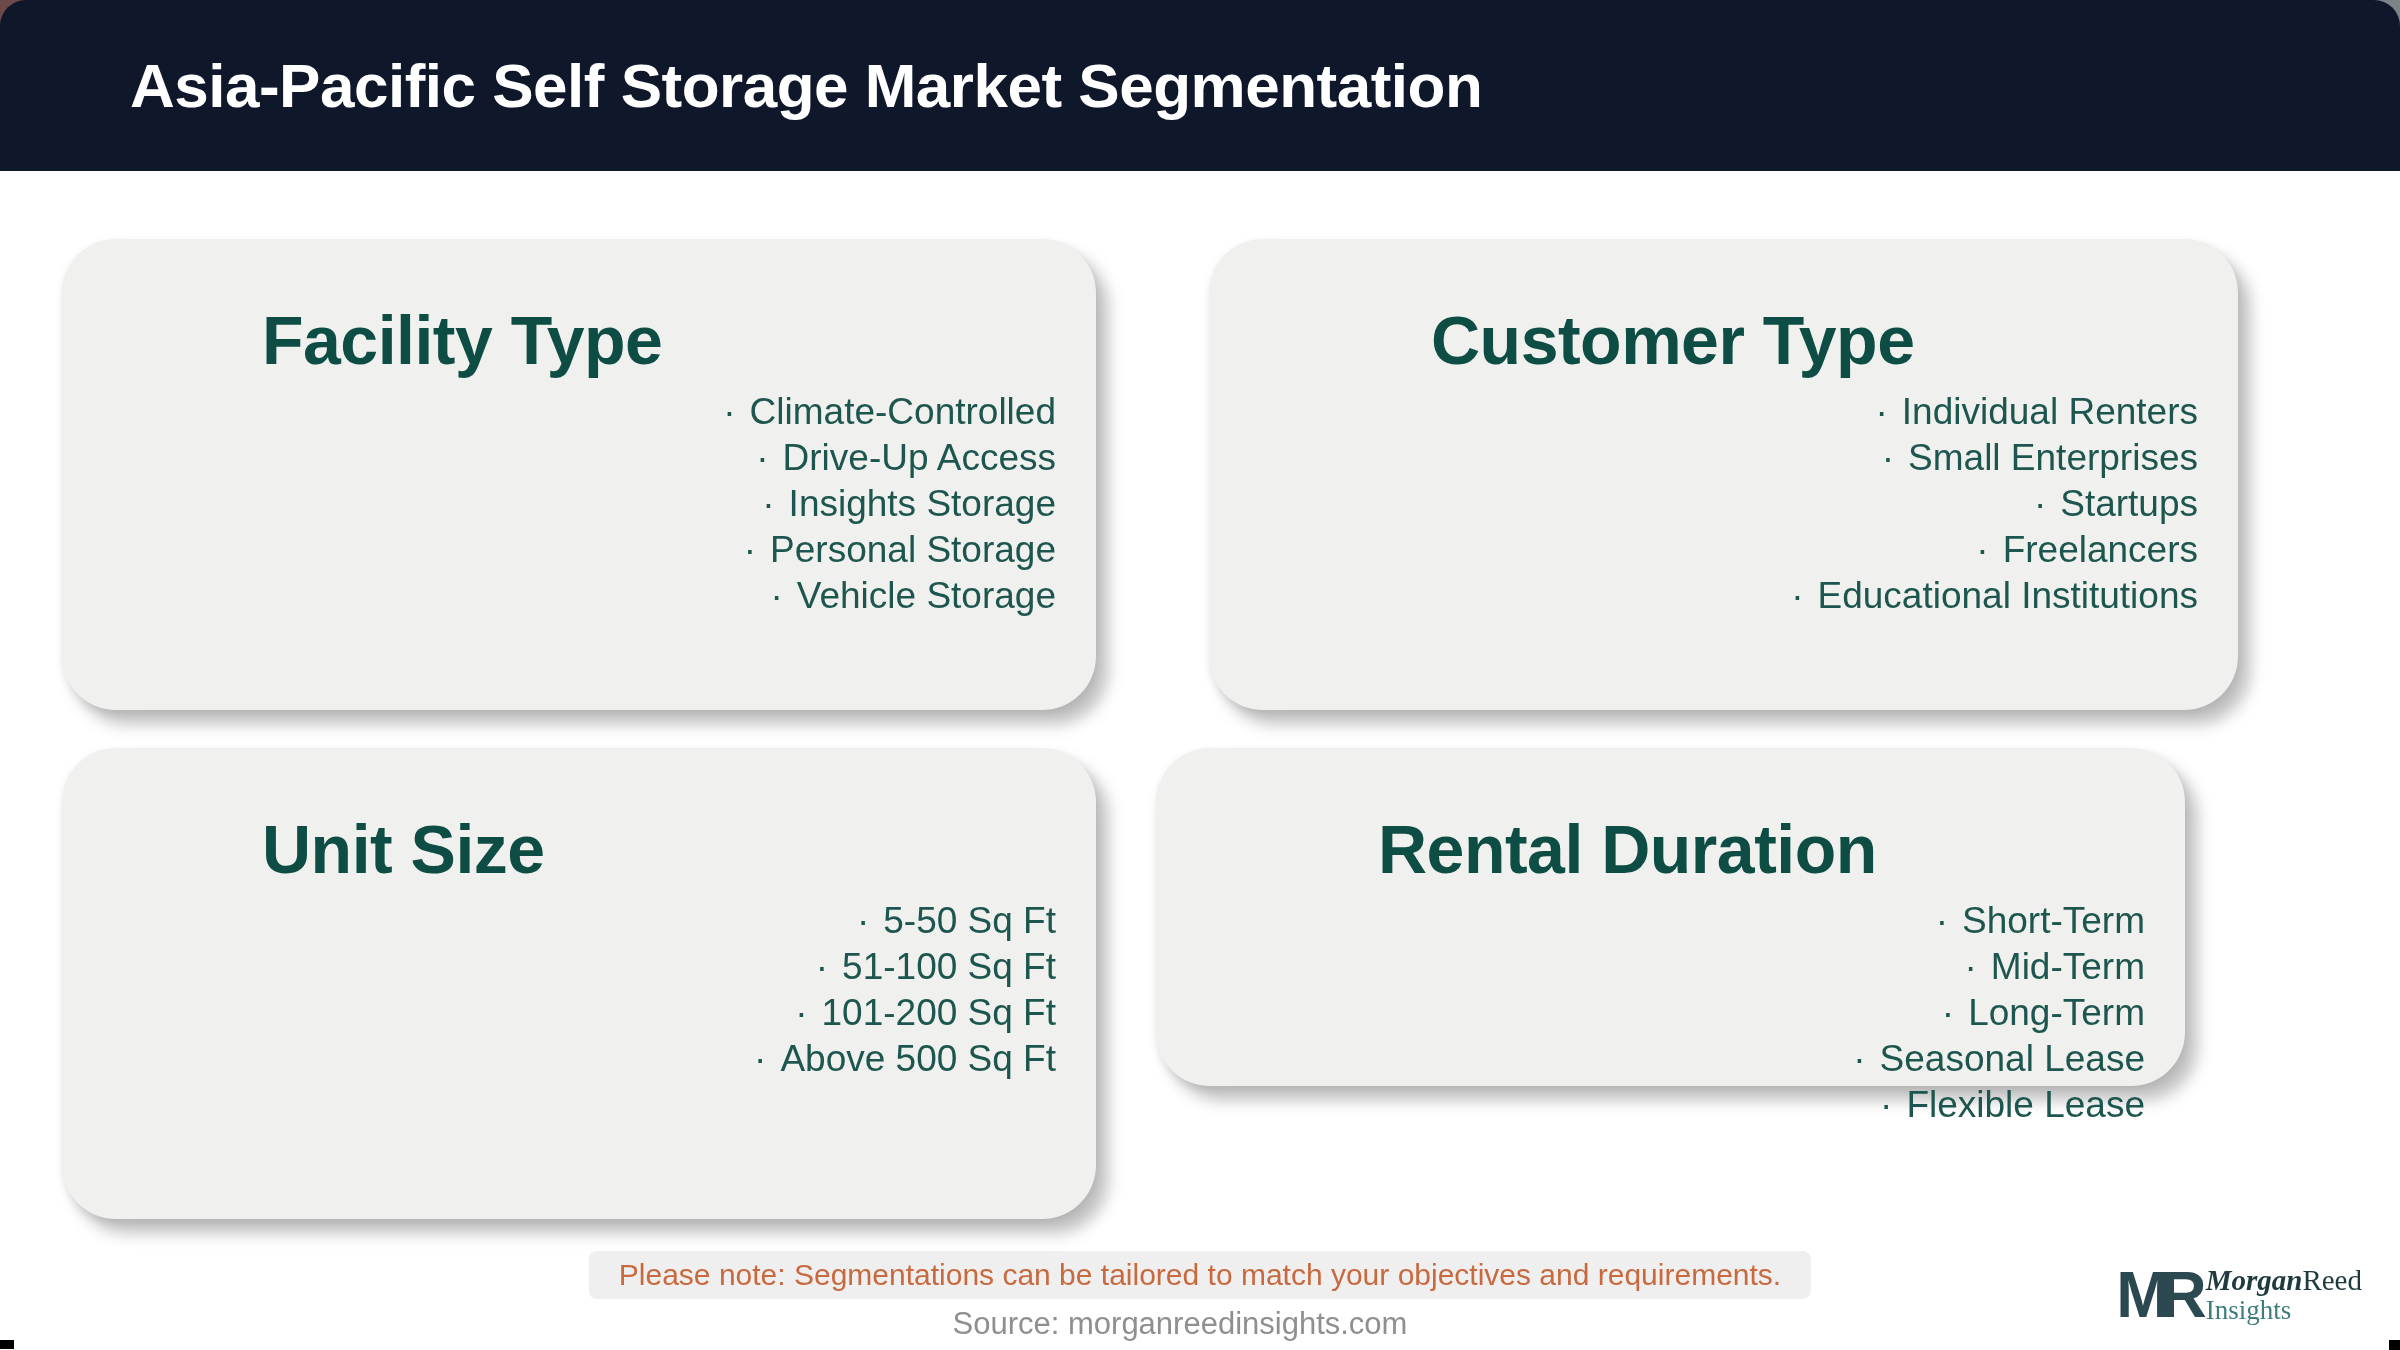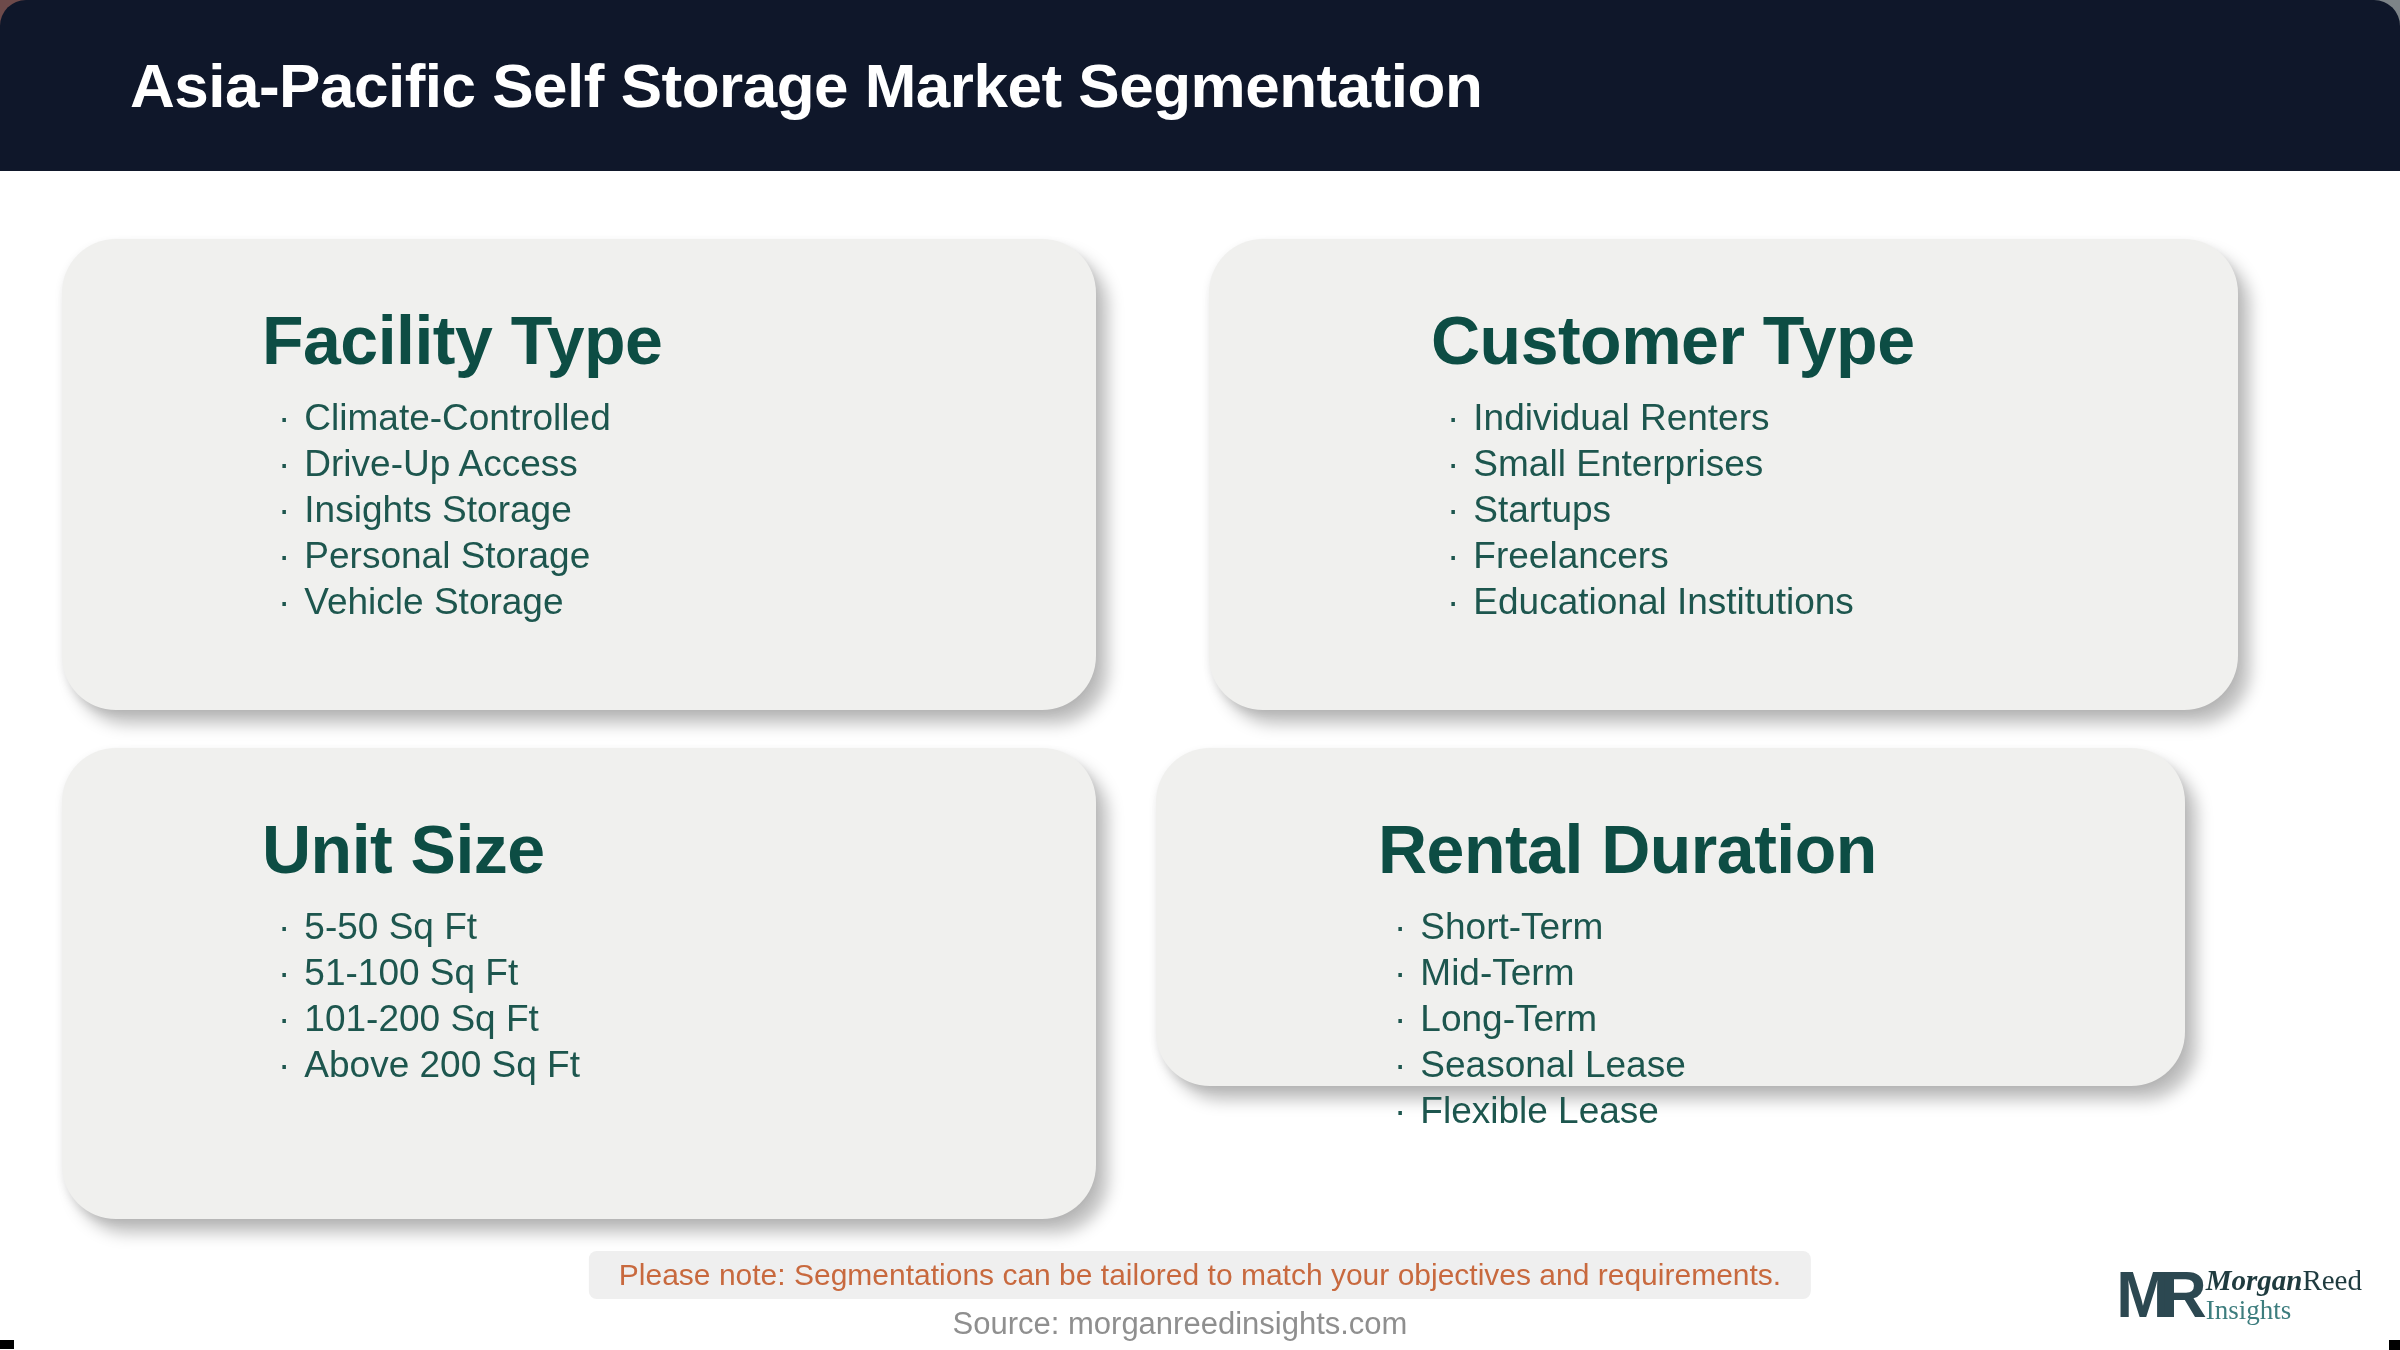--- a/index.html
+++ b/index.html
@@ -27,21 +27,21 @@
   .card.c1{left:62px;top:239px;width:1034px;height:471px;}
   .card.c2{left:1209px;top:239px;width:1029px;height:471px;}
   .card.c3{left:62px;top:748px;width:1034px;height:471px;}
   .card.c4{left:1156px;top:748px;width:1029px;height:338px;}
   .card-inner{padding:62px 40px 0 200px;}
   .card.c2 .card-inner,.card.c4 .card-inner{padding-left:222px;}
   .card h2{
     margin:0 0 10px 0;font-size:68px;font-weight:700;color:#0d4d44;
     letter-spacing:-0.5px;
   }
-  .card ul{margin:16px;padding:0;list-style:none;}
+  .card ul{margin:0;padding:0;list-style:none;text-align:right;}
   .card li{
     font-size:37px;color:#1d564e;line-height:46px;white-space:nowrap;
   }
   .card li::before{content:"\00B7";margin-right:14px;}
   .note-pill{
     position:absolute;top:1251px;left:50%;transform:translateX(-50%);
     height:48px;line-height:48px;padding:0 30px;background:#efefef;
     border-radius:8px;font-size:30px;color:#c8693e;white-space:nowrap;
   }
   .source-line{
@@ -102,21 +102,21 @@
     </div>
   </div>
 
   <div class="card c3">
     <div class="card-inner">
       <h2>Unit Size</h2>
       <ul>
           <li>5-50 Sq Ft</li>
           <li>51-100 Sq Ft</li>
           <li>101-200 Sq Ft</li>
-          <li>Above 200 Sq Ft</li>
+          <li>Above 500 Sq Ft</li>
         </ul>
     </div>
   </div>
 
   <div class="card c4">
     <div class="card-inner">
       <h2>Rental Duration</h2>
       <ul>
           <li>Short-Term</li>
           <li>Mid-Term</li>

